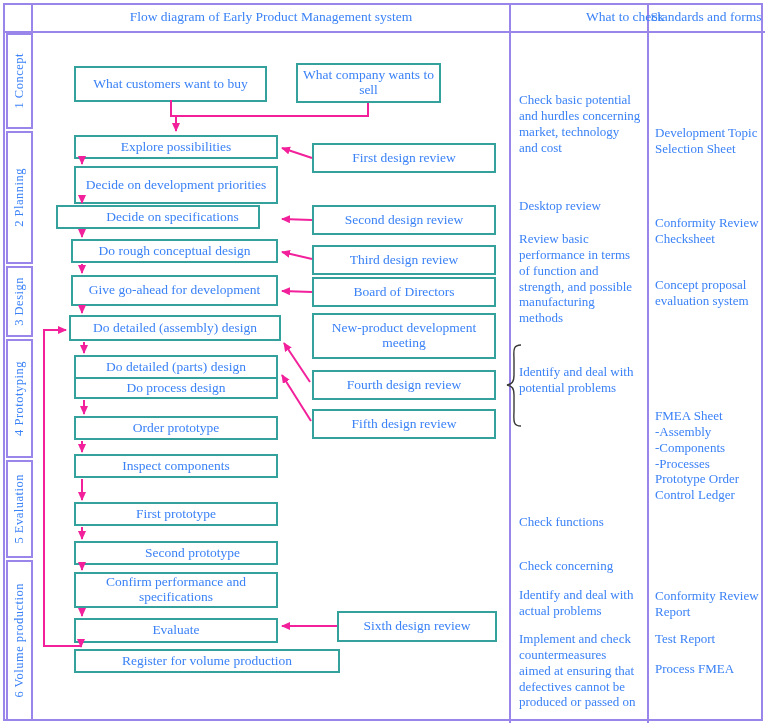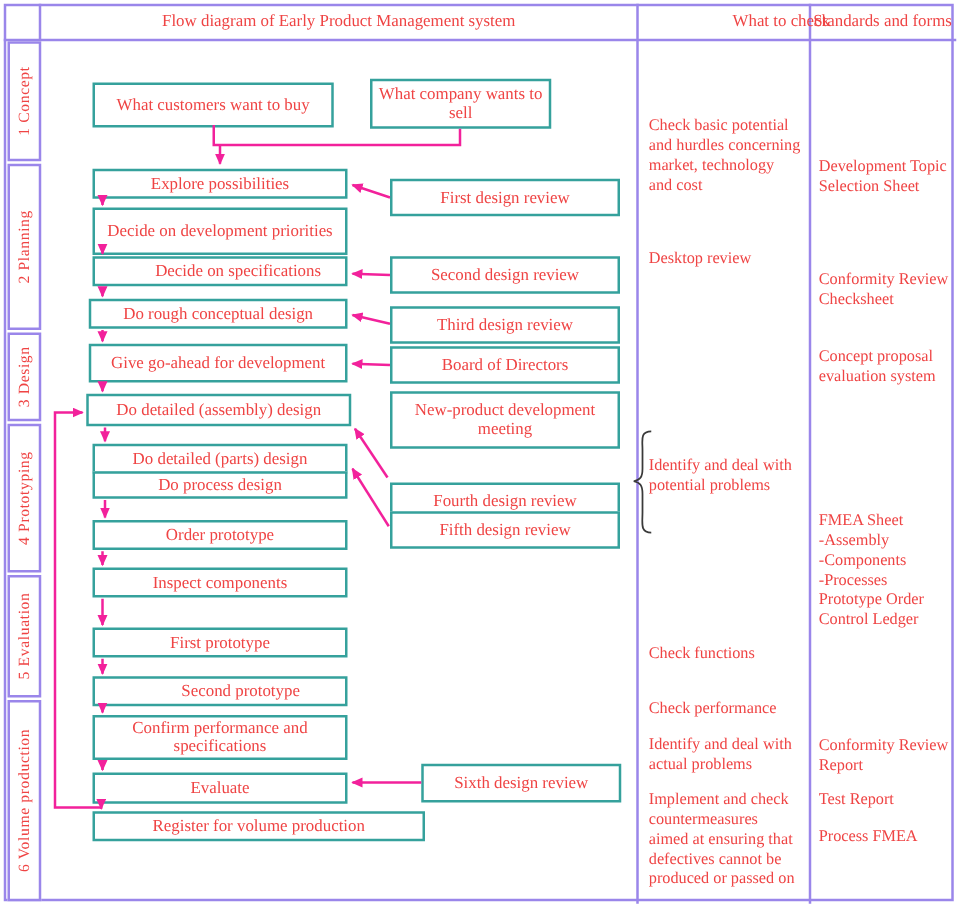--- a/index.html
+++ b/index.html
@@ -1,18 +1,18 @@
 <!DOCTYPE html>
 <html><head>
 <meta charset="utf-8">
 <style>
   html,body{margin:0;padding:0;background:#fff;}
   #stage{
     position:relative;width:768px;height:726px;background:#fff;overflow:hidden;
-    font-family:"Liberation Serif","DejaVu Serif",serif;color:#ef4444;
+    font-family:"Liberation Serif","DejaVu Serif",serif;color:#3b82f6;
   }
   .gridline{position:absolute;background:#9a86ea;}
   #outer-border{position:absolute;left:3px;top:3px;width:760px;height:718px;border:2px solid #9a86ea;box-sizing:border-box;}
   .hdr{position:absolute;display:flex;align-items:center;justify-content:center;text-align:center;font-size:13.5px;line-height:1.05;}
   .lane{
     position:absolute;left:6px;width:27px;border:2px solid #9a86ea;box-sizing:border-box;background:#fff;
     display:flex;align-items:center;justify-content:center;
   }
   .lane span{
     writing-mode:vertical-rl;transform:rotate(180deg);
@@ -59,48 +59,49 @@
       <span>5 Evaluation</span>
     </div>
   <div class="lane" style="top:560px;height:161px;">
       <span>6 Volume production</span>
     </div>
 
   <div class="fbox" style="left:74px;top:66px;width:193px;height:36px;">What customers want to buy</div>
   <div class="fbox" style="left:296px;top:63px;width:145px;height:40px;">What company wants to sell</div>
   <div class="fbox" style="left:74px;top:135px;width:204px;height:24px;">Explore possibilities</div>
   <div class="fbox" style="left:74px;top:166px;width:204px;height:38px;">Decide on development priorities</div>
-  <div class="fbox" style="left:74px;top:205px;width:204px;height:24px;padding-left:32px;">Decide on specifications</div>
+  <div class="fbox" style="left:56px;top:205px;width:204px;height:24px;padding-left:32px;">Decide on specifications</div>
   <div class="fbox" style="left:71px;top:239px;width:207px;height:24px;">Do rough conceptual design</div>
   <div class="fbox" style="left:71px;top:275px;width:207px;height:31px;">Give go-ahead for development</div>
   <div class="fbox" style="left:69px;top:315px;width:212px;height:26px;">Do detailed (assembly) design</div>
   <div class="fbox" style="left:74px;top:355px;width:204px;height:24px;">Do detailed (parts) design</div>
   <div class="fbox" style="left:74px;top:377px;width:204px;height:22px;">Do process design</div>
   <div class="fbox" style="left:74px;top:416px;width:204px;height:24px;">Order prototype</div>
   <div class="fbox" style="left:74px;top:454px;width:204px;height:24px;">Inspect components</div>
   <div class="fbox" style="left:74px;top:502px;width:204px;height:24px;">First prototype</div>
   <div class="fbox" style="left:74px;top:541px;width:204px;height:24px;padding-left:36px;">Second prototype</div>
   <div class="fbox" style="left:74px;top:572px;width:204px;height:36px;">Confirm performance and specifications</div>
   <div class="fbox" style="left:74px;top:618px;width:204px;height:25px;">Evaluate</div>
   <div class="fbox" style="left:74px;top:649px;width:266px;height:24px;">Register for volume production</div>
 
   <div class="fbox" style="left:312px;top:143px;width:184px;height:30px;">First design review</div>
   <div class="fbox" style="left:312px;top:205px;width:184px;height:30px;">Second design review</div>
   <div class="fbox" style="left:312px;top:245px;width:184px;height:30px;">Third design review</div>
   <div class="fbox" style="left:312px;top:277px;width:184px;height:30px;">Board of Directors</div>
   <div class="fbox" style="left:312px;top:313px;width:184px;height:46px;">New-product development meeting</div>
-  <div class="fbox" style="left:312px;top:370px;width:184px;height:30px;margin-top:16px;">Fourth design review</div>
+  <div class="fbox" style="left:312px;top:370px;width:184px;height:30px;">Fourth design review</div>
   <div class="fbox" style="left:312px;top:409px;width:184px;height:30px;">Fifth design review</div>
   <div class="fbox" style="left:337px;top:611px;width:160px;height:31px;">Sixth design review</div>
 
   <div class="note check-col" style="top:92px;">Check basic potential and hurdles concerning market, technology and cost</div>
   <div class="note check-col" style="top:198px;">Desktop review</div>
+  <div class="note check-col" style="top:231px;">Review basic performance in terms of function and strength, and possible manufacturing methods</div>
   <div class="note check-col" style="top:364px;">Identify and deal with potential problems</div>
   <div class="note check-col" style="top:514px;">Check functions</div>
-  <div class="note check-col" style="top:558px;">Check performance</div>
+  <div class="note check-col" style="top:558px;">Check concerning</div>
   <div class="note check-col" style="top:587px;">Identify and deal with actual problems</div>
   <div class="note check-col" style="top:631px;">Implement and check countermeasures aimed at ensuring that defectives cannot be produced or passed on</div>
 
   <div class="note std-col" style="top:125px;">Development Topic Selection Sheet</div>
   <div class="note std-col" style="top:215px;">Conformity Review Checksheet</div>
   <div class="note std-col" style="top:277px;">Concept proposal evaluation system</div>
   <div class="note std-col" style="top:408px;">FMEA Sheet
 -Assembly
 -Components
 -Processes

